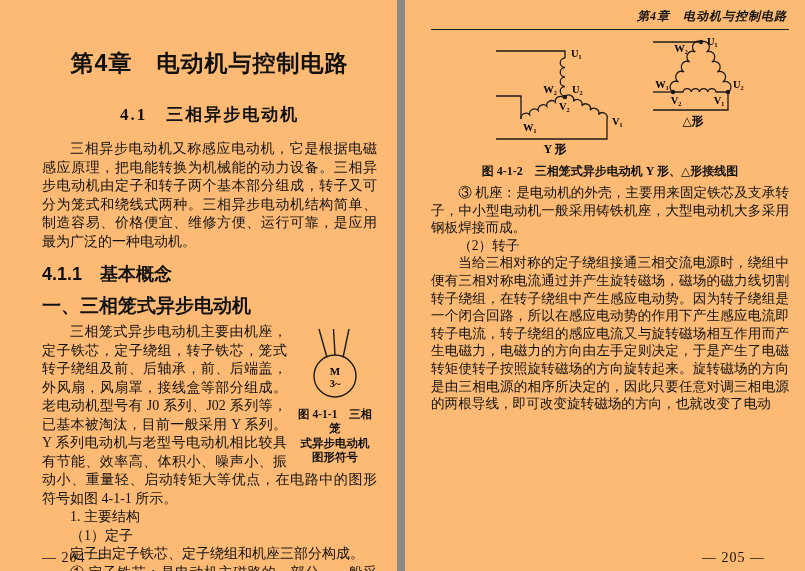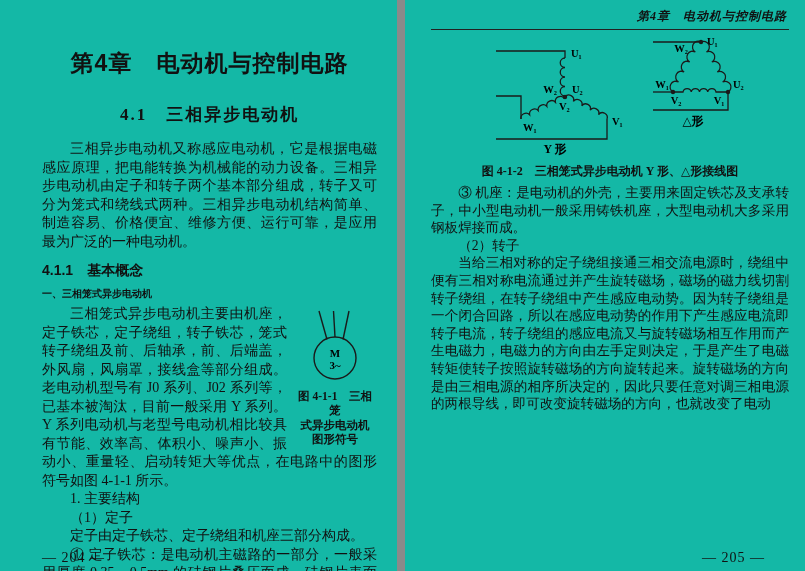--- a/index.html
+++ b/index.html
@@ -1,32 +1,32 @@
 <!DOCTYPE html>
 <html><head>
 <meta charset="utf-8">
 <style>
   html,body{margin:0;padding:0;}
   body{width:805px;height:571px;background:#ffffff;overflow:hidden;
        font-family:"Liberation Serif","DejaVu Serif",serif;color:#111;}
   .book{width:805px;height:571px;display:flex;position:relative;background:#fff;}
-  .page{position:relative;background:#14b8a6;overflow:hidden;box-sizing:border-box;}
+  .page{position:relative;background:#fdba74;overflow:hidden;box-sizing:border-box;}
   .page-left{width:397px;padding:0 20px 0 42px;}
   .divider{width:8px;background:#8a8a8a;height:571px;flex:none;}
   .page-right{width:400px;padding:6px 16px 0 26px;}
 
   
   .chapter-title{margin-top:48px;text-align:center;font-family:"Liberation Sans","DejaVu Sans",sans-serif;
       font-weight:bold;font-size:23px;letter-spacing:1px;}
   .section-title{margin-top:24px;text-align:center;font-weight:bold;font-size:17px;letter-spacing:2px;}
   .body-text{font-size:14px;line-height:18.5px;text-align:justify;text-justify:inter-ideograph;}
   .indent{text-indent:2em;}
   .p1{margin-top:14px;}
-  .h411{margin-top:11px;font-family:"Liberation Sans","DejaVu Sans",sans-serif;font-weight:bold;font-size:14px;}
-  .h-sub{margin-top:7px;font-family:Liberation Serif, serif;font-weight:bold;font-size:10px;}
+  .h411{margin-top:11px;font-family:"Liberation Sans","DejaVu Sans",sans-serif;font-weight:bold;font-size:18px;}
+  .h-sub{margin-top:7px;font-family:Liberation Serif, serif;font-weight:bold;font-size:19px;}
   .p2{margin-top:4px;}
   .fig411{float:right;width:84px;margin:2px 0 2px 6px;text-align:center;}
   .fig411 .cap{font-size:11.5px;line-height:14.5px;font-weight:600;margin-top:3px;}
   .pageno{position:absolute;bottom:5px;font-size:14px;letter-spacing:1px;}
   .pageno-left{left:42px;}
   .pageno-right{right:40px;}
 
   
   .rp-header{font-size:12px;font-style:italic;font-weight:600;text-align:right;
       padding:2px 2px 4px 0;border-bottom:1.5px solid #222;letter-spacing:1px;}

